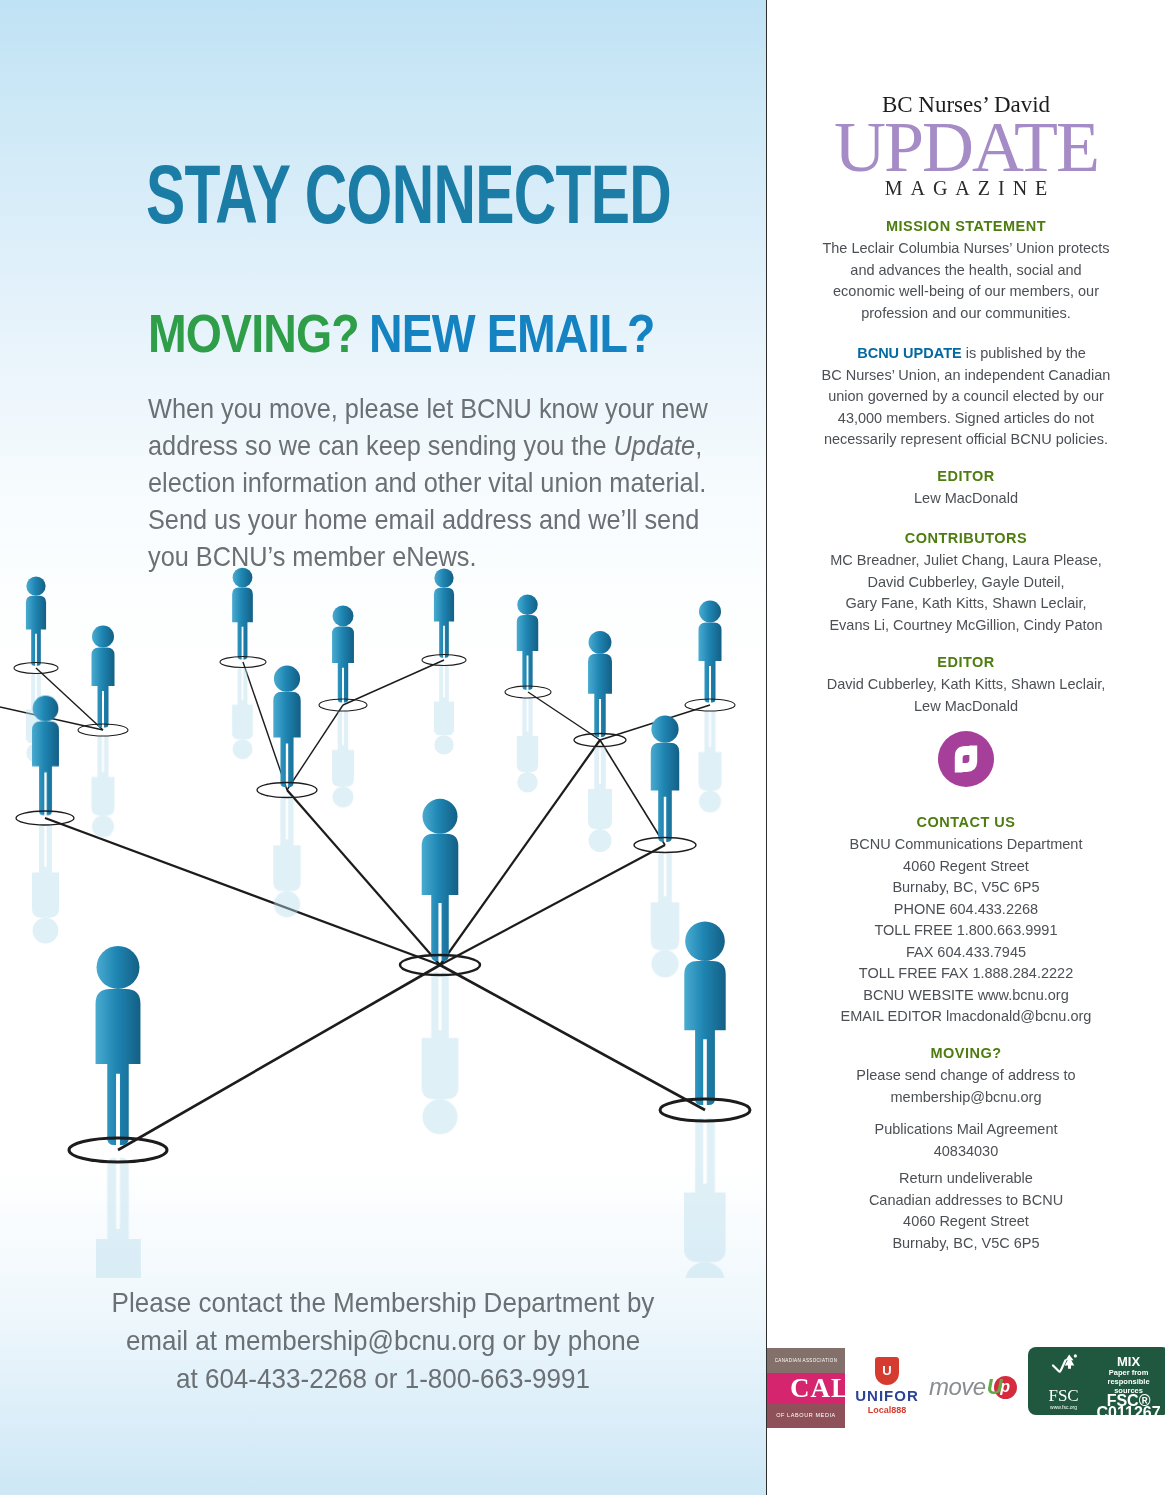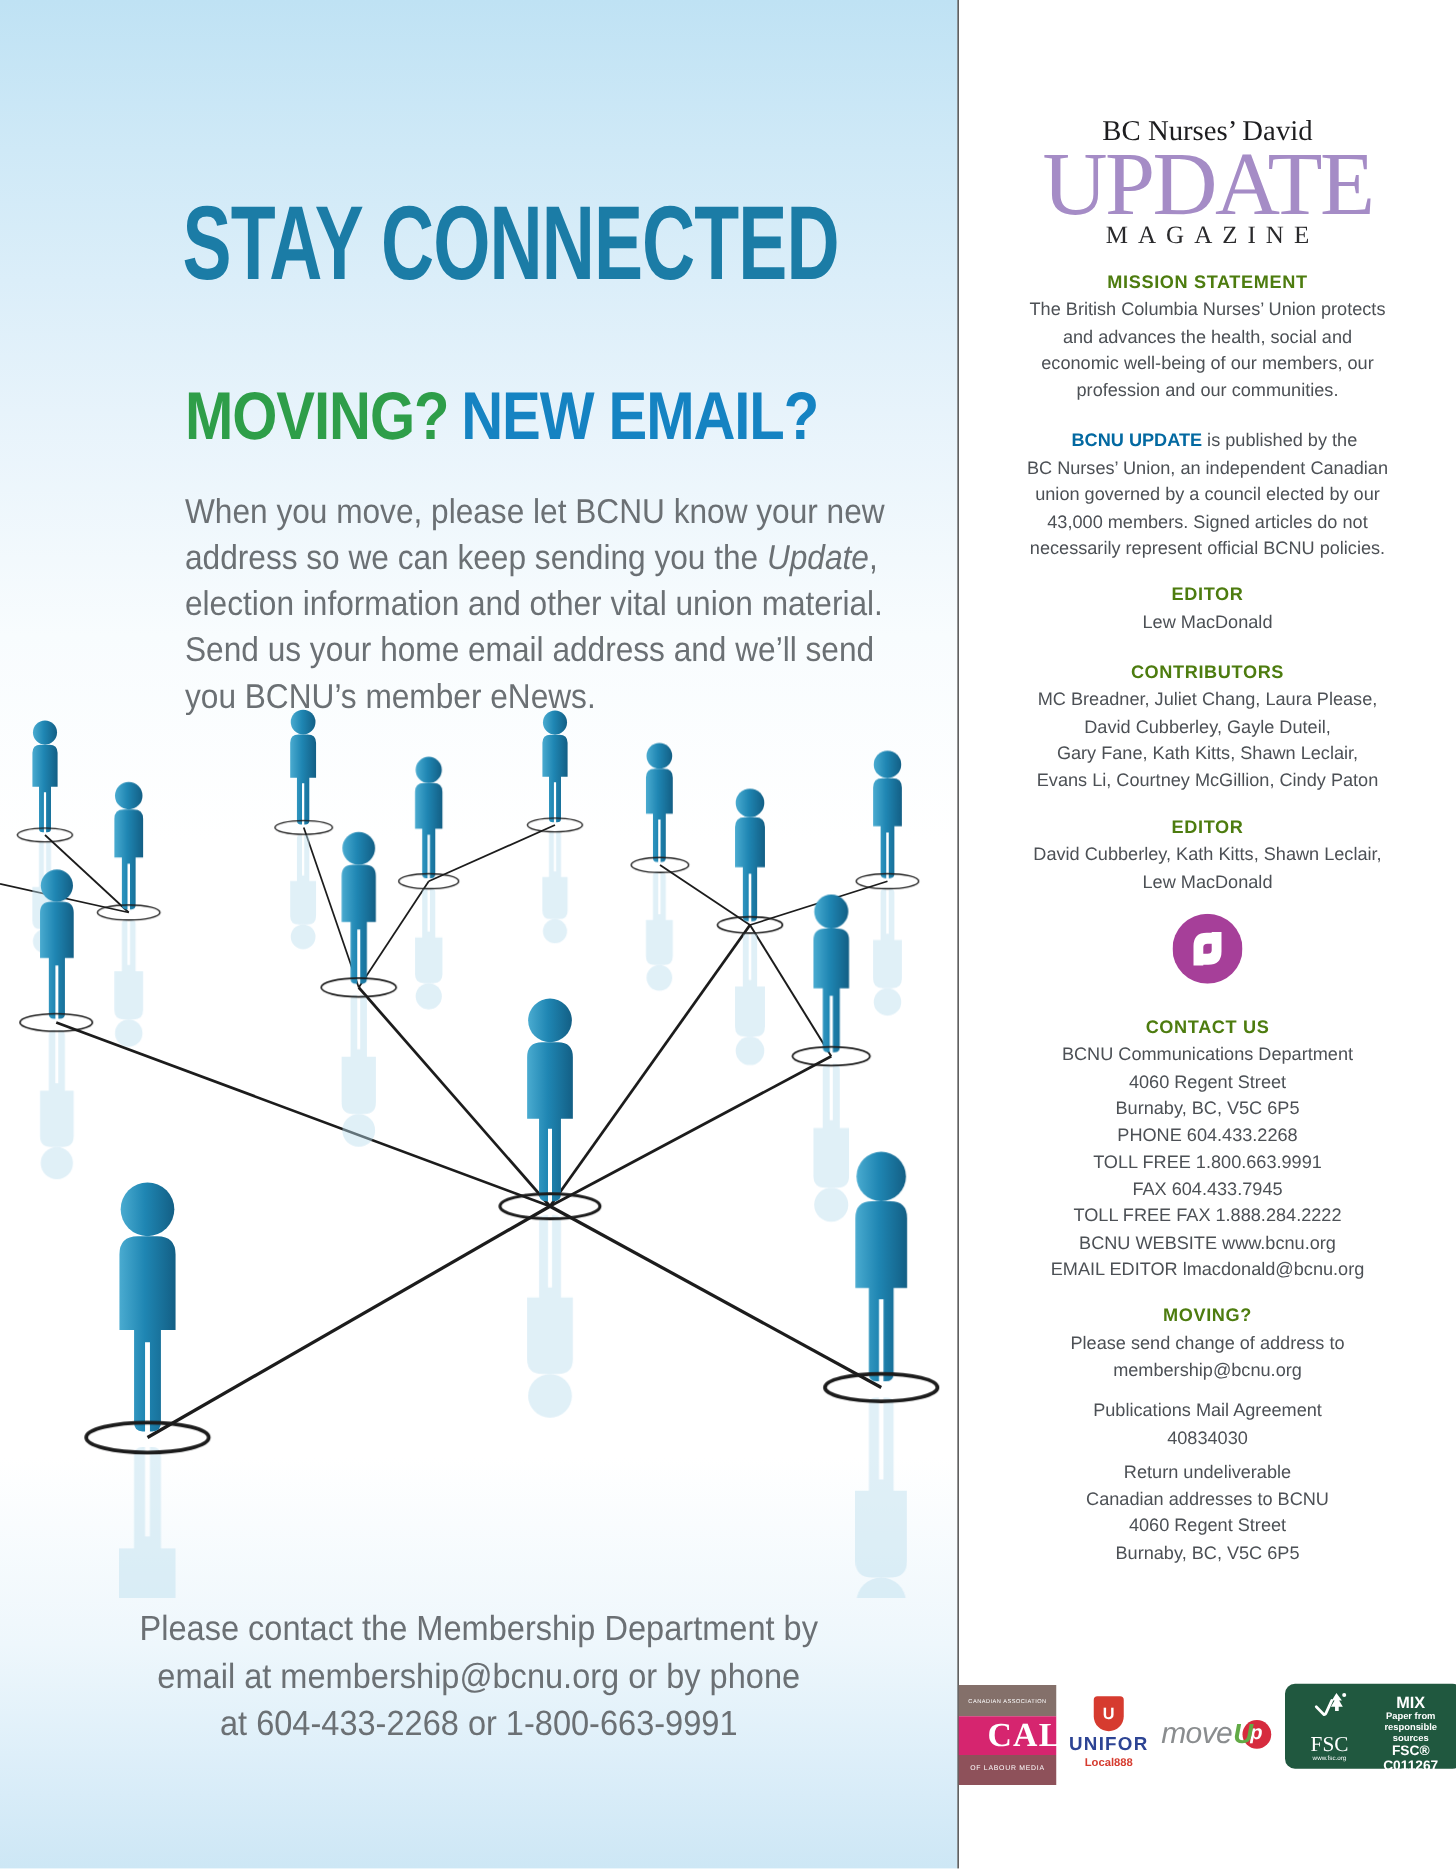--- a/index.html
+++ b/index.html
@@ -67,21 +67,21 @@
     font-size:16px;font-style:italic;font-weight:bold;display:inline-flex;align-items:center;
     justify-content:center;}
   .fsc{flex:none;width:142px;height:68px;background:#20583f;border-radius:8px;box-sizing:border-box;
        padding:6px 8px 5px 10px;display:flex;gap:6px;color:#fff;text-align:center;}
   .fsc-left{width:52px;display:flex;flex-direction:column;align-items:center;}
   .fsc-acronym{font-family:"Liberation Serif",serif;font-size:17px;line-height:17px;margin-top:12px;}
   .fsc-url{font-size:5px;line-height:6px;}
   .fsc-right{flex:1;display:flex;flex-direction:column;justify-content:space-between;padding:2px 0;}
   .fsc-mix{font-weight:bold;font-size:13px;line-height:13px;}
   .fsc-desc{font-weight:bold;font-size:7.5px;line-height:9px;white-space:pre-line;}
-  .fsc-code{font-weight:bold;font-size:11px;line-height:12px;}
+  .fsc-code{font-weight:bold;font-size:16px;line-height:12px;}
 </style>
 </head>
 <body>
 
 <div class="page">
 
   <div class="left-panel">
 
     <div class="left-headline">STAY CONNECTED</div>
 
@@ -180,21 +180,21 @@
 
   <div class="divider"></div>
 
   <div class="rc">
 
     <div class="abs rc-brand">BC Nurses’ David</div>
     <div class="abs rc-title">UPDATE</div>
     <div class="abs rc-subtitle">MAGAZINE</div>
 
     <div class="abs rc-heading" style="top:216px">MISSION STATEMENT</div>
-    <div class="abs pre" style="top:238px">The British Columbia Nurses’ Union protects
+    <div class="abs pre" style="top:238px">The Leclair Columbia Nurses’ Union protects
 and advances the health, social and
 economic well-being of our members, our
 profession and our communities.</div>
 
     <div class="abs" style="top:343px">
       <div class="pub-line1"><b>BCNU UPDATE</b><span> is published by the</span></div>
       <div class="pre">BC Nurses’ Union, an independent Canadian
 union governed by a council elected by our
 43,000 members. Signed articles do not
 necessarily represent official BCNU policies.</div>

